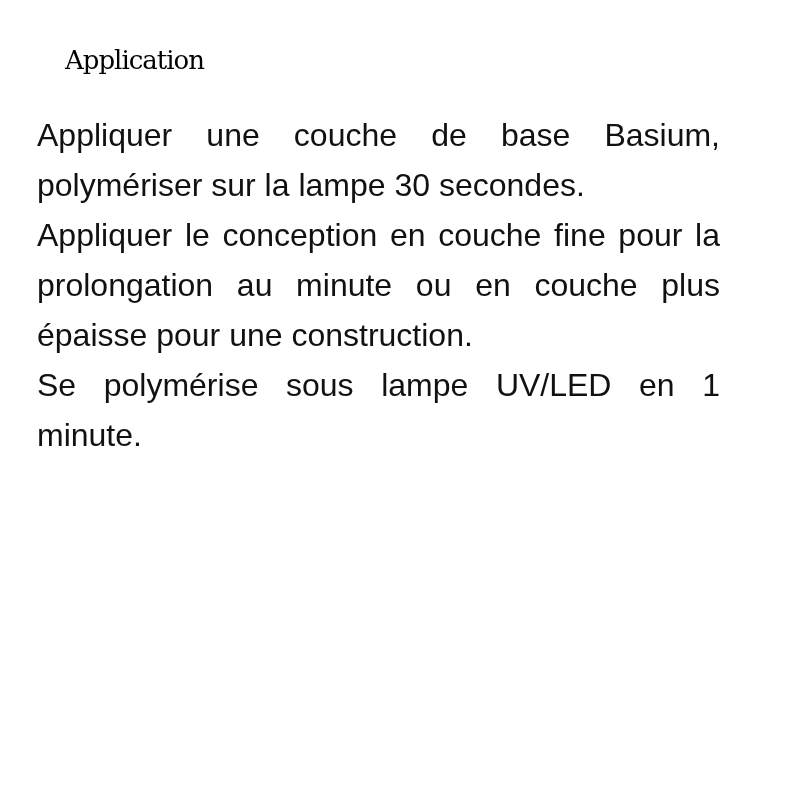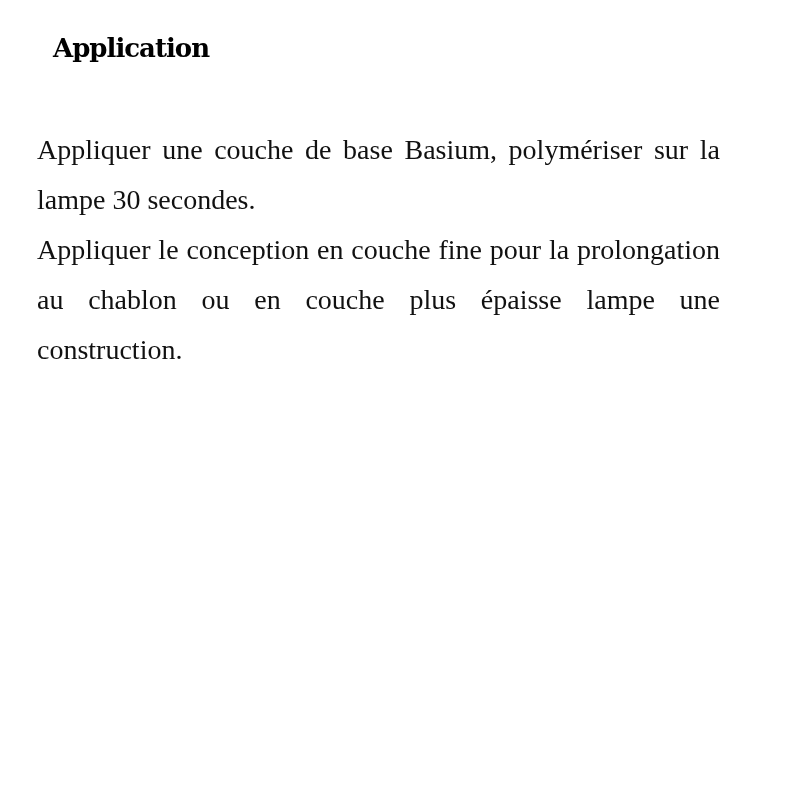--- a/index.html
+++ b/index.html
@@ -13,46 +13,47 @@
     .page {
       position: relative;
       width: 800px;
       height: 800px;
       color: #000000;
     }
     .heading {
       position: absolute;
       left: 53px;
       top: 30px;
-      margin: 0;
+      margin: 12px;
       font-family: "DejaVu Serif", "Liberation Serif", serif;
-      font-weight: bold;
+      font-weight: normal;
       font-size: 26px;
       letter-spacing: -1px;
       line-height: 36px;
       color: #000000;
     }
     .body-text {
       position: absolute;
       left: 37px;
-      top: 125px;
+      top: 110px;
       width: 683px;
-      font-family: Liberation Serif, serif;
-      font-size: 28px;
+      font-family: Liberation Sans, sans-serif;
+      font-size: 32px;
       line-height: 50px;
       color: #111111;
       text-align: justify;
     }
     .body-text p {
       margin: 0;
       text-align: justify;
     }
   </style>
 </head>
 <body>
 
 <div class="page">
   <h2 class="heading">Application</h2>
   <div class="body-text">
     <p>Appliquer une couche de base Basium, polymériser sur la lampe 30 secondes.</p>
-    <p>Appliquer le conception en couche fine pour la prolongation au chablon ou en couche plus épaisse lampe une construction.</p>
+    <p>Appliquer le conception en couche fine pour la prolongation au minute ou en couche plus épaisse pour une construction.</p>
+    <p>Se polymérise sous lampe UV/LED en 1 minute.</p>
   </div>
 </div>
 
 </body></html>

